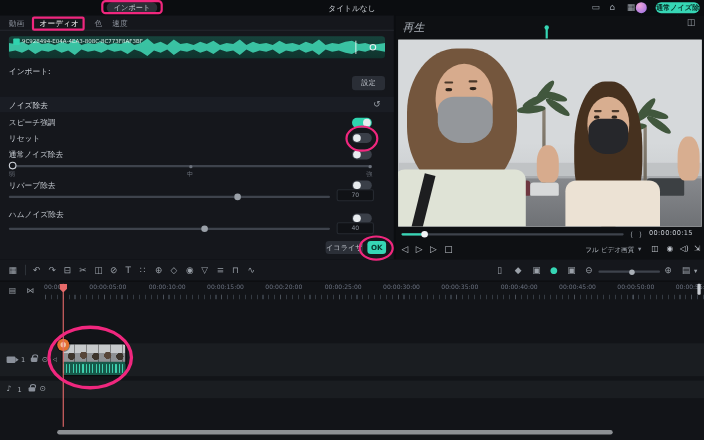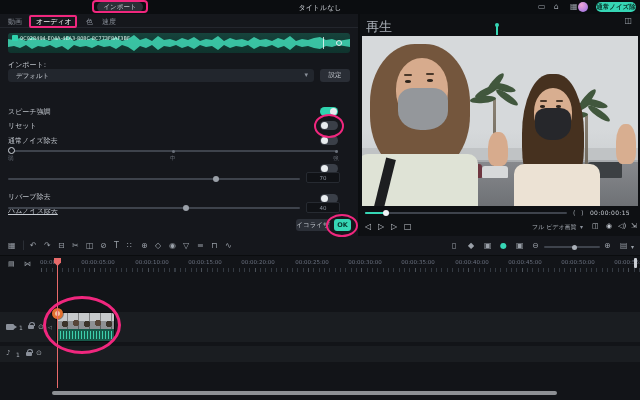--- a/index.html
+++ b/index.html
@@ -55,21 +55,21 @@
   .tick-lab { position:absolute; font-size:5.5px; color:#6b717b; }
   .val-box { position:absolute; left:306px; width:34px; height:11px; background:#101216; border:1px solid #262a31;
     border-radius:2px; font-size:5.5px; color:#8a909a; text-align:center; line-height:10px; }
   #reset-btn { position:absolute; left:296px; top:205px; width:34px; height:12px; background:#2b2f37;
     border-radius:3px; font-size:6.5px; color:#c6cbd2; text-align:center; line-height:12px; }
   #ok-btn { position:absolute; left:334px; top:205px; width:17px; height:12px; background:#36d6b5;
     border-radius:3px; font-size:6.5px; color:#083a31; font-weight:bold; text-align:center; line-height:12px; }
 
   
   #preview-panel { position:absolute; left:360px; top:14px; width:280px; height:222px; background:#0e1013; }
-  #preview-title { position:absolute; left:6px; top:4px; font-size:13px; color:#aab0b8; }
+  #preview-title { position:absolute; left:6px; top:4px; font-size:10px; color:#aab0b8;font-style:italic; }
   #preview-display-icon { position:absolute; right:8px; top:3px; font-size:8px; color:#9aa0a8; }
   #teal-tick { position:absolute; left:136px; top:12px; width:2px; height:9px; background:#36d6b5; }
   #teal-tick:before { content:""; position:absolute; left:-1px; top:-3px; width:4px; height:4px; border-radius:50%; background:#36d6b5; }
   #video { position:absolute; left:2px; top:22px; width:276px; height:170px; overflow:hidden; background:#c9ccce; }
   .sky { position:absolute; inset:0; background:linear-gradient(#d6d9db 0 55%, #bfc3c6 100%); }
   .buildings { position:absolute; left:0; top:112px; width:276px; height:14px; background:#c0c3c5;
     box-shadow:inset 0 -2px 0 #a8abae; }
   .road { position:absolute; left:0; top:126px; width:276px; height:44px; background:linear-gradient(#87898d,#6e7175); }
   .palm { position:absolute; }
   .trunk { position:absolute; width:3px; background:linear-gradient(#8b8274,#6d665b); border-radius:2px; }
@@ -175,26 +175,26 @@
       </svg>
       <div id="clip-label">
         <span class="badge"></span>
         <span>9C928494-E04A-4EA3-808C-8C773F8AF3BF</span>
       </div>
       <div id="clip-vline"></div>
       <div id="clip-ring"></div>
     </div>
 
     <div id="eq-label">インポート:</div>
-    <div id="eq-select">
-      <span class="val">デフォルト</span>
-      <span class="caret">▾</span>
-    </div>
     <div id="settings-btn">設定</div>
 
+    <div id="noise-header">
+      <span class="t">ノイズ除去</span>
+      <span id="noise-reset">↺</span>
+    </div>
 
     <span class="fx-label" style="top:93px;">スピーチ強調</span>
     <div class="toggle on" style="top:93px;">
         <span class="knob"></span>
       </div>
 
     <span class="fx-label" style="top:107px;">リセット</span>
     <div class="toggle" style="top:107px;">
         <span class="knob"></span>
       </div>
@@ -205,30 +205,30 @@
       </div>
     <div class="slider-track" style="left:8px; top:136px; width:330px;">
       <span class="slider-knob ring" style="left:0px;"></span>
       <span class="slider-dot" style="left:164px;"></span>
       <span class="slider-dot" style="left:327px;"></span>
     </div>
     <span class="tick-lab" style="left:8px; top:141px;">弱</span>
     <span class="tick-lab" style="left:170px; top:141px;">中</span>
     <span class="tick-lab" style="left:333px; top:141px;">強</span>
 
-    <span class="fx-label" style="top:150px;margin-top:28px;">リバーブ除去</span>
+    <span class="fx-label" style="top:150px;">リバーブ除去</span>
     <div class="toggle" style="top:150px;">
         <span class="knob"></span>
       </div>
     <div class="slider-track" style="left:8px; top:164px; width:292px;">
       <span class="slider-knob" style="left:205px;"></span>
     </div>
     <div class="val-box" style="top:158px;">70</div>
 
-    <span class="fx-label" style="top:192px;text-decoration:underline;">ハムノイズ除去</span>
+    <span class="fx-label" style="top:176px;">ハムノイズ除去</span>
     <div class="toggle" style="top:180px;">
         <span class="knob"></span>
       </div>
     <div class="slider-track" style="left:8px; top:193px; width:292px;">
       <span class="slider-knob" style="left:175px;"></span>
     </div>
     <div class="val-box" style="top:188px;">40</div>
 
     <div id="reset-btn">イコライザ</div>
     <div id="ok-btn">OK</div>

